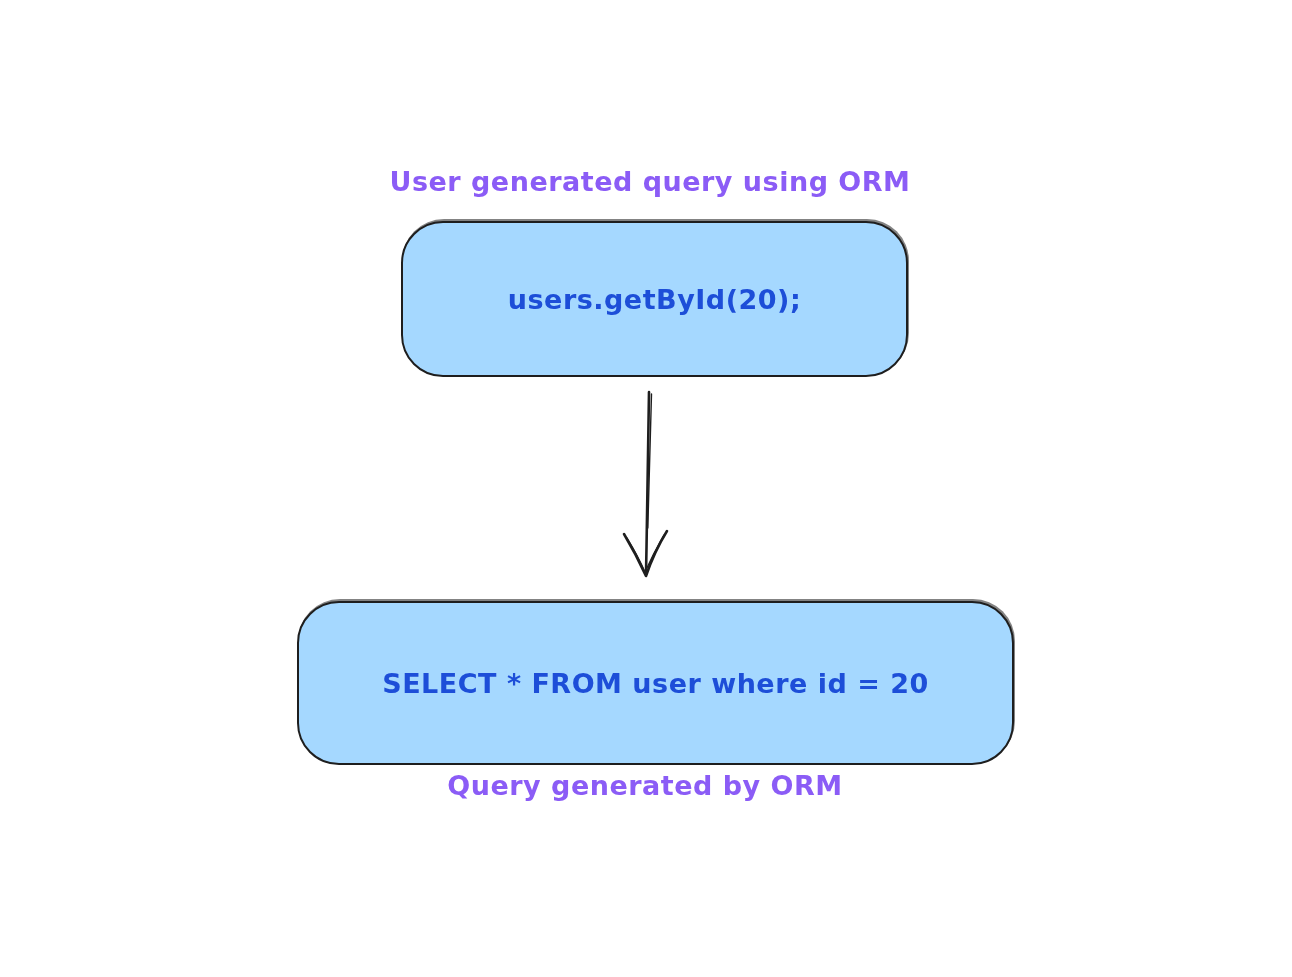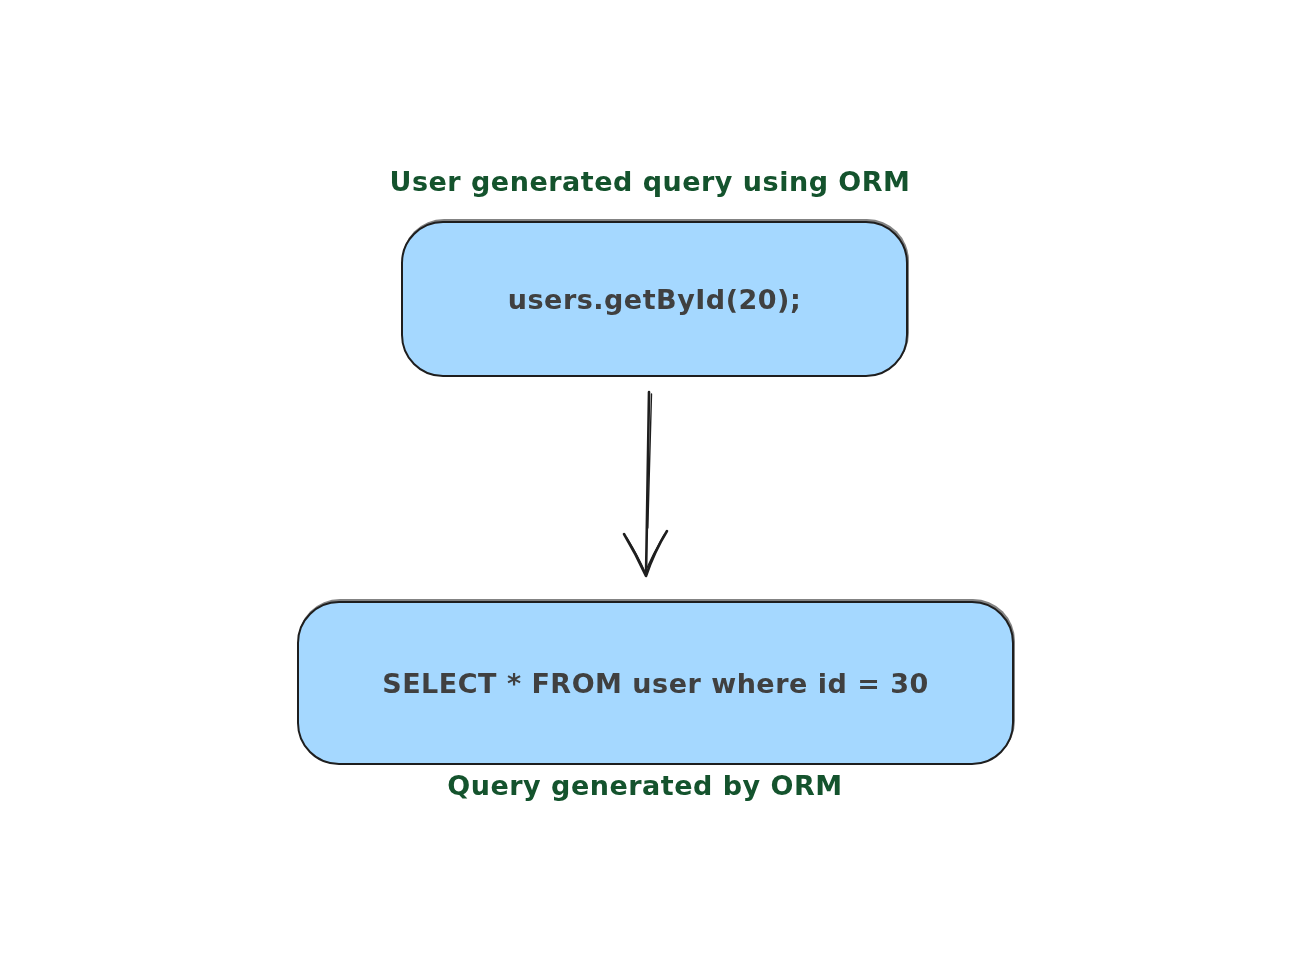--- a/index.html
+++ b/index.html
@@ -14,21 +14,21 @@
     background: #ffffff;
     font-family: "DejaVu Sans", "Liberation Sans", sans-serif;
     color: #1e1e1e;
     overflow: hidden;
   }
   .diagram-label {
     position: absolute;
     font-size: 27px;
     font-weight: 600;
     letter-spacing: 0.5px;
-    color: #14532d;
+    color: #8b5cf6;
     white-space: nowrap;
     transform: translateX(-50%);
   }
   .top-label    { left: 650px; top: 166px; }
   .bottom-label { left: 645px; top: 770px; }
 
   .sketch-box {
     position: absolute;
     background: #a5d8ff;
     border: 2.5px solid #1e1e1e;
@@ -47,21 +47,21 @@
   .bottom-box {
     left: 297px;
     top: 601px;
     width: 713px;
     height: 160px;
   }
   .box-text {
     font-size: 27px;
     font-weight: 600;
     letter-spacing: 0.5px;
-    color: #404040;
+    color: #1d4ed8;
     white-space: nowrap;
   }
   .arrow-wrap {
     position: absolute;
     left: 610px;
     top: 388px;
     width: 80px;
     height: 200px;
   }
 </style>
@@ -79,18 +79,18 @@
   <div class="arrow-wrap">
     <svg width="80" height="200" viewBox="0 0 80 200" fill="none" xmlns="http://www.w3.org/2000/svg">
       <path d="M39 4 Q 37.5 80 36.5 160 L 36 186" stroke="#1e1e1e" stroke-width="2.6" stroke-linecap="round"></path>
       <path d="M41.5 6 Q 39.5 70 37.8 140" stroke="#1e1e1e" stroke-width="1.4" stroke-linecap="round"></path>
       <path d="M14 146 Q 26 166 36 188 Q 44 164 57 143" stroke="#1e1e1e" stroke-width="2.6" stroke-linecap="round" stroke-linejoin="round"></path>
       <path d="M17 150 Q 28 168 35 184 Q 43 166 54 147" stroke="#1e1e1e" stroke-width="1.4" stroke-linecap="round" stroke-linejoin="round"></path>
     </svg>
   </div>
 
   <div class="sketch-box bottom-box">
-    <span class="box-text">SELECT * FROM user where id = 30</span>
+    <span class="box-text">SELECT * FROM user where id = 20</span>
   </div>
 
   <div class="diagram-label bottom-label">Query generated by ORM</div>
 
 </div>
 
 </body></html>

